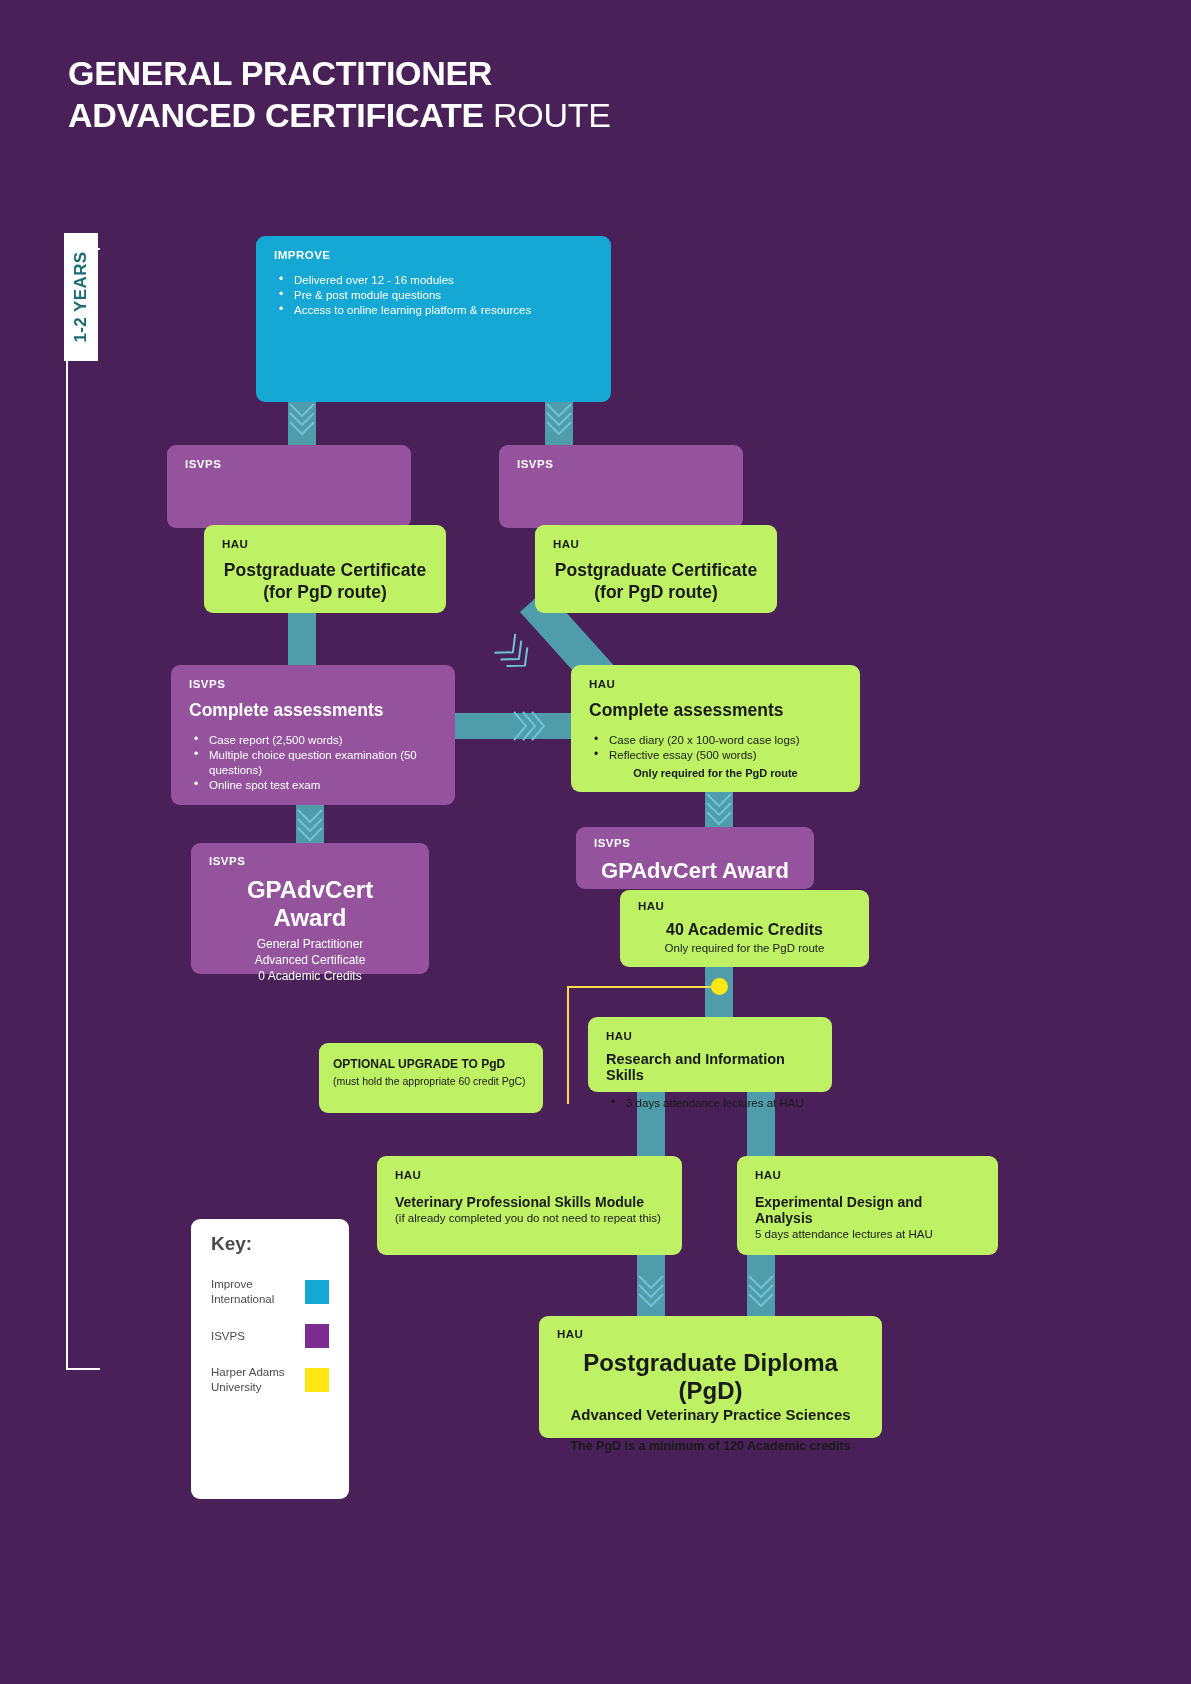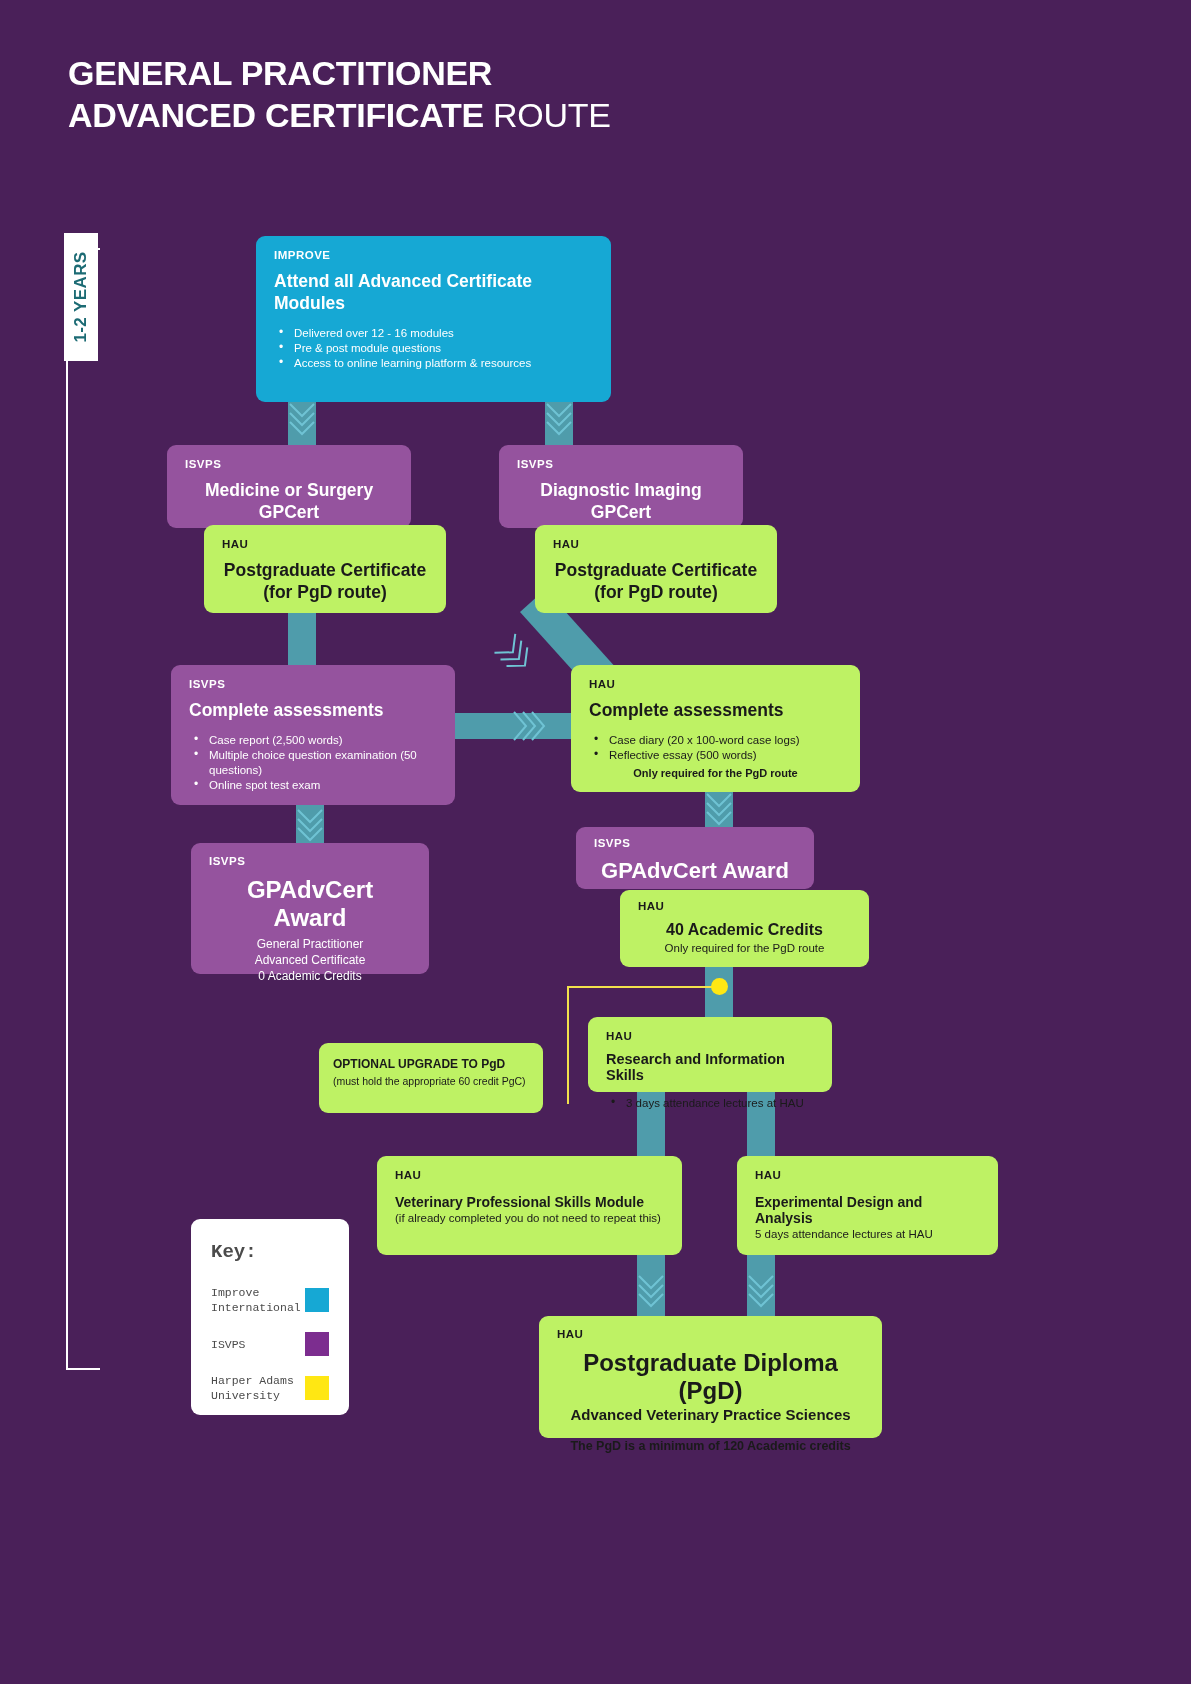--- a/index.html
+++ b/index.html
@@ -82,23 +82,23 @@
 
   .blue  { background: #16a8d4; color: #ffffff; }
   .purple{ background: #95539e; color: #ffffff; }
   .yellow{ background: #bef264; color: #1a1a1a; }
 
   .center { text-align: center; }
 
   
   #key {
     position: absolute; left: 191px; top: 1219px;
-    width: 158px; height: 196px;
+    width: 158px; height: 280px;
     background: #ffffff; border-radius: 9px;
-    padding: 22px 20px; z-index: 9; font-family: Liberation Mono, monospace;
+    padding: 14px 20px; z-index: 9;
   }
   #key h3 { color: #4b4b4b; font-size: 19px; font-weight: bold; margin-bottom: 22px; }
   .key-row {
     display: flex; align-items: center; justify-content: space-between;
     margin-bottom: 17px;
   }
   .key-row .klabel {
     color: #4b4b4b; font-size: 11.5px; line-height: 15px; max-width: 95px;
   }
   .key-sw { width: 24px; height: 24px; flex: 0 0 24px; }
@@ -200,36 +200,33 @@
   </svg>
 
   <div class="ylink">
     <div class="ylink-h" style="left:567px; top:986px; width:155px; height:2px;"></div>
     <div class="ylink-v" style="left:567px; top:986px; width:2px; height:118px;"></div>
   </div>
   <div class="ydot" style="left:711px; top:978px;"></div>
 
   <div class="box blue" style="left:256px; top:236px; width:355px; height:166px;">
     <span class="tag">IMPROVE</span>
-    <div class="hd">Attend all Advanced Certificate Modules</div>
     <ul>
       <li>Delivered over 12 - 16 modules</li>
       <li>Pre &amp; post module questions</li>
       <li>Access to online learning platform &amp; resources</li>
     </ul>
   </div>
 
   <div class="box purple" style="left:167px; top:445px; width:244px; height:83px;">
     <span class="tag">ISVPS</span>
-    <div class="hd center">Medicine or Surgery GPCert</div>
   </div>
 
   <div class="box purple" style="left:499px; top:445px; width:244px; height:83px;">
     <span class="tag">ISVPS</span>
-    <div class="hd center">Diagnostic Imaging GPCert</div>
   </div>
 
   <div class="box yellow" style="left:204px; top:525px; width:242px; height:88px; z-index:6;">
     <span class="tag">HAU</span>
     <div class="hd center">Postgraduate Certificate (for PgD route)</div>
   </div>
 
   <div class="box yellow" style="left:535px; top:525px; width:242px; height:88px; z-index:6;">
     <span class="tag">HAU</span>
     <div class="hd center">Postgraduate Certificate (for PgD route)</div>

